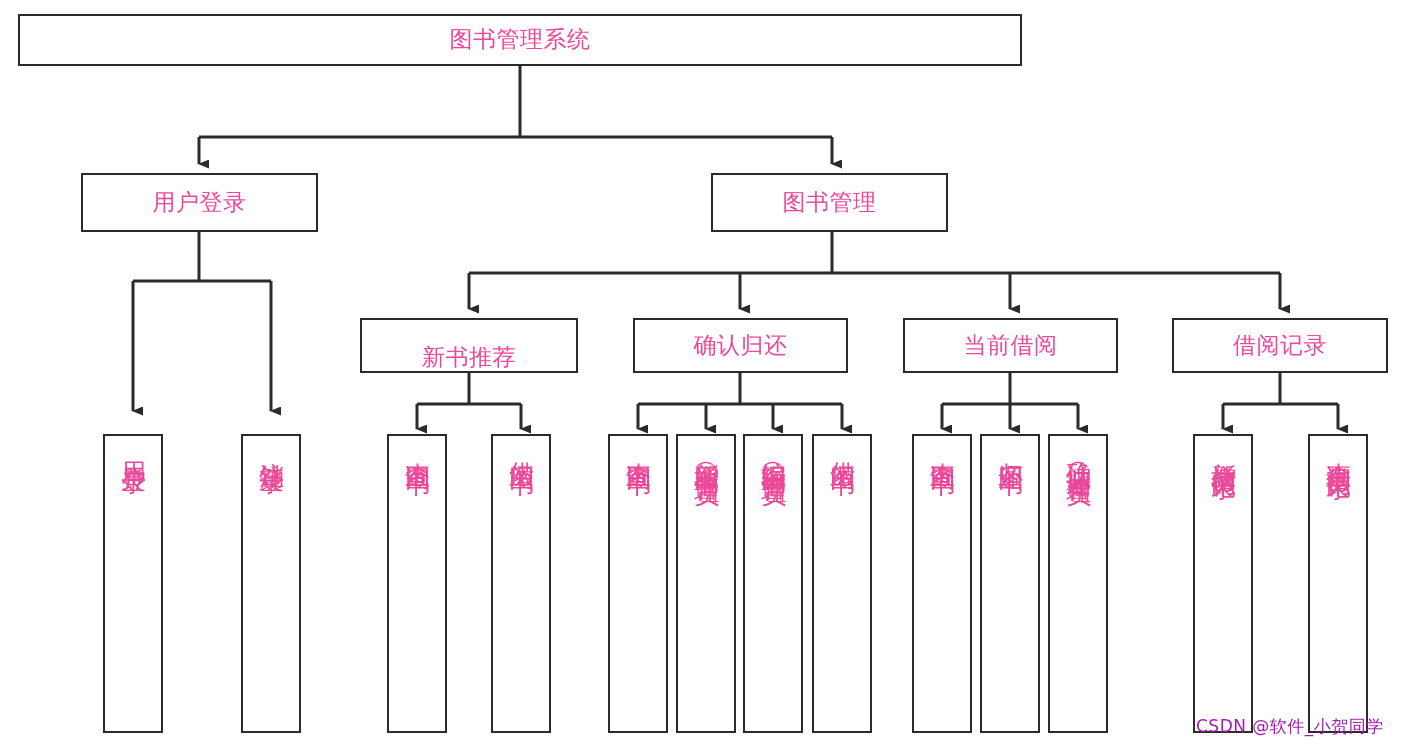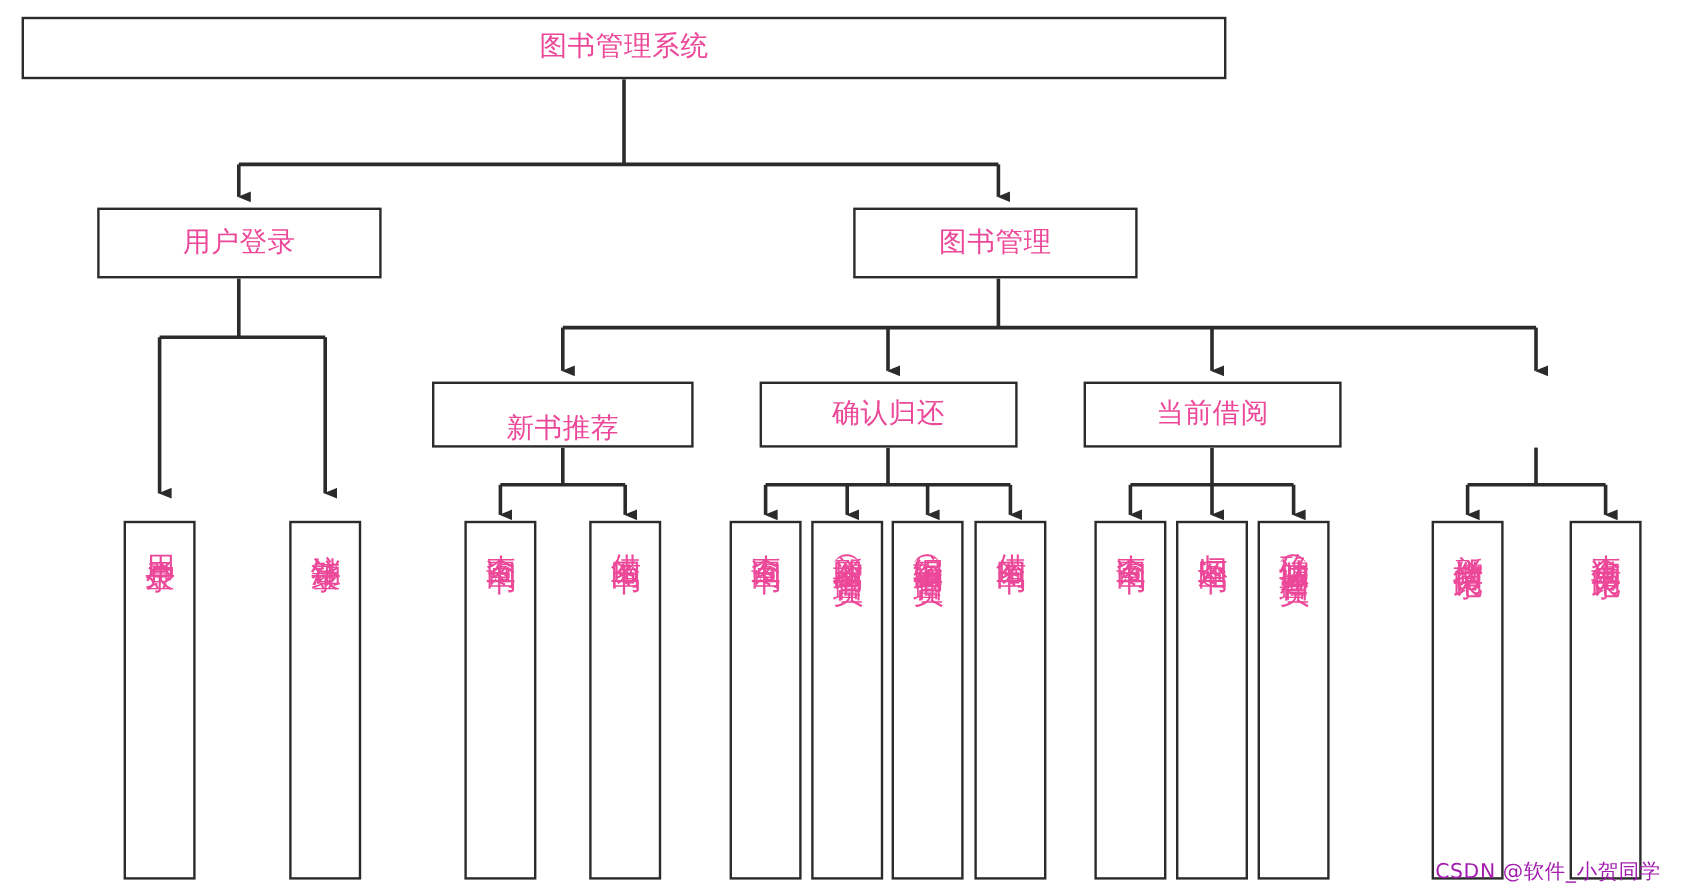--- a/index.html
+++ b/index.html
@@ -135,20 +135,23 @@
 
   <div class="node horiz" style="left:360px; top:318px; width:218px; height:55px;align-items:flex-end;">
     <span class="node-label">新书推荐</span>
   </div>
   <div class="node horiz" style="left:633px; top:318px; width:215px; height:55px;">
     <span class="node-label">确认归还</span>
   </div>
   <div class="node horiz" style="left:903px; top:318px; width:215px; height:55px;">
     <span class="node-label">当前借阅</span>
   </div>
+  <div class="node horiz" style="left:1172px; top:318px; width:216px; height:55px;">
+    <span class="node-label">借阅记录</span>
+  </div>
 
   <div class="node vert" style="left:103px; top:434px; width:60px; height:299px;">
     <span class="node-label">用户登录</span>
   </div>
   <div class="node vert" style="left:241px; top:434px; width:60px; height:299px;">
     <span class="node-label">注销登录</span>
   </div>
 
   <div class="node vert" style="left:387px; top:434px; width:60px; height:299px;">
     <span class="node-label">查询图书</span>

